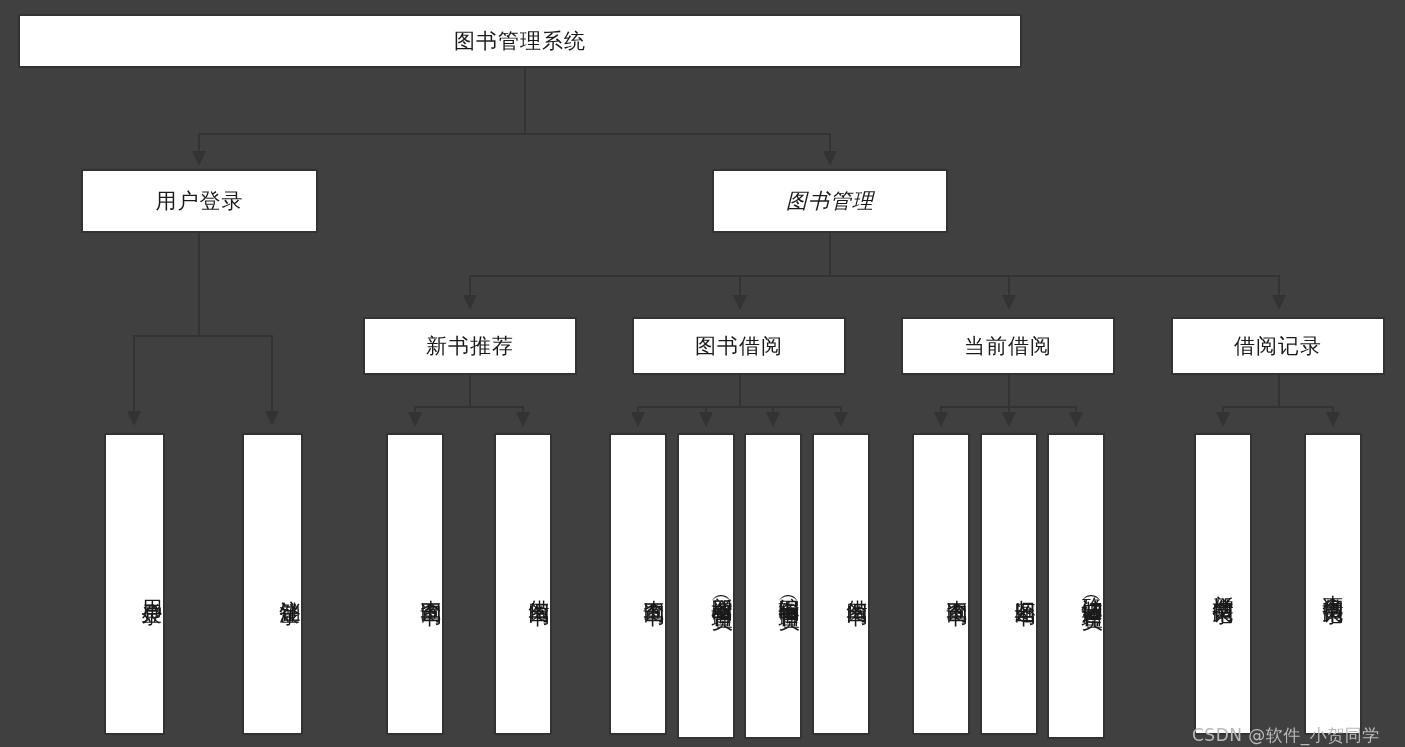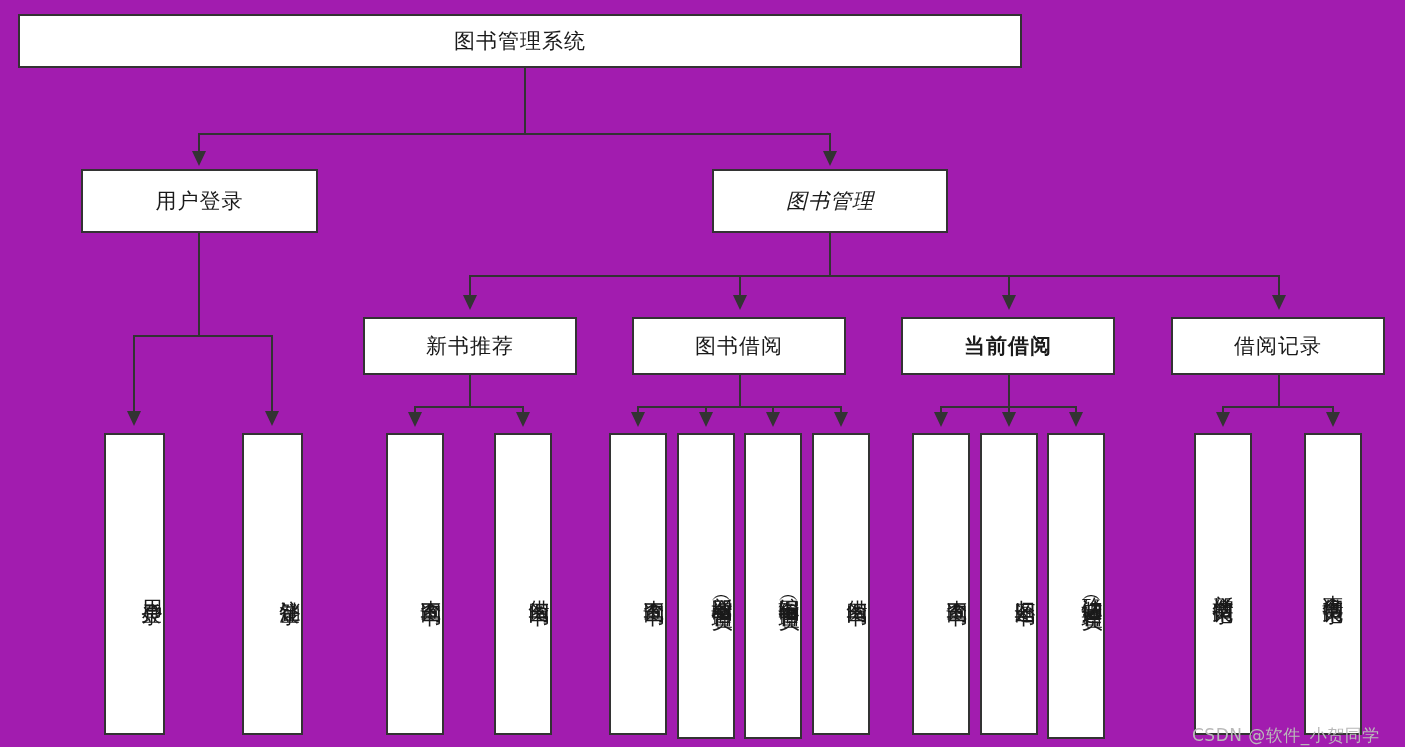--- a/index.html
+++ b/index.html
@@ -4,21 +4,21 @@
 <style>
   html, body {
     margin: 0;
     padding: 0;
     background: #ffffff;
   }
   #canvas {
     position: relative;
     width: 1405px;
     height: 747px;
-    background: #a21caf;
+    background: #404040;
     font-family: "DejaVu Sans", "Liberation Sans", sans-serif;
     overflow: hidden;
   }
   .node {
     position: absolute;
     box-sizing: border-box;
     border: 2px solid #333333;
     background: #ffffff;
     display: flex;
     align-items: center;
@@ -119,21 +119,21 @@
   <div class="arrow" style="left:1002px; top:295px;"></div>
   <div class="line vline" style="left:1278px; top:275px; height:22px;"></div>
   <div class="arrow" style="left:1272px; top:295px;"></div>
 
   <div class="node h" style="left:632px; top:317px; width:214px; height:58px;">
     <span class="node-label">图书借阅</span>
   </div>
   <div class="node h" style="left:363px; top:317px; width:214px; height:58px;">
     <span class="node-label">新书推荐</span>
   </div>
-  <div class="node h" style="left:901px; top:317px; width:214px; height:58px;font-weight:bold;">
+  <div class="node h" style="left:901px; top:317px; width:214px; height:58px;">
     <span class="node-label">当前借阅</span>
   </div>
   <div class="node h" style="left:1171px; top:317px; width:214px; height:58px;">
     <span class="node-label">借阅记录</span>
   </div>
 
   <div class="line vline" style="left:469px; top:375px; height:33px;"></div>
   <div class="line hline" style="left:414px; top:406px; width:110px;"></div>
   <div class="line vline" style="left:414px; top:406px; height:8px;"></div>
   <div class="arrow" style="left:408px; top:412px;"></div>

